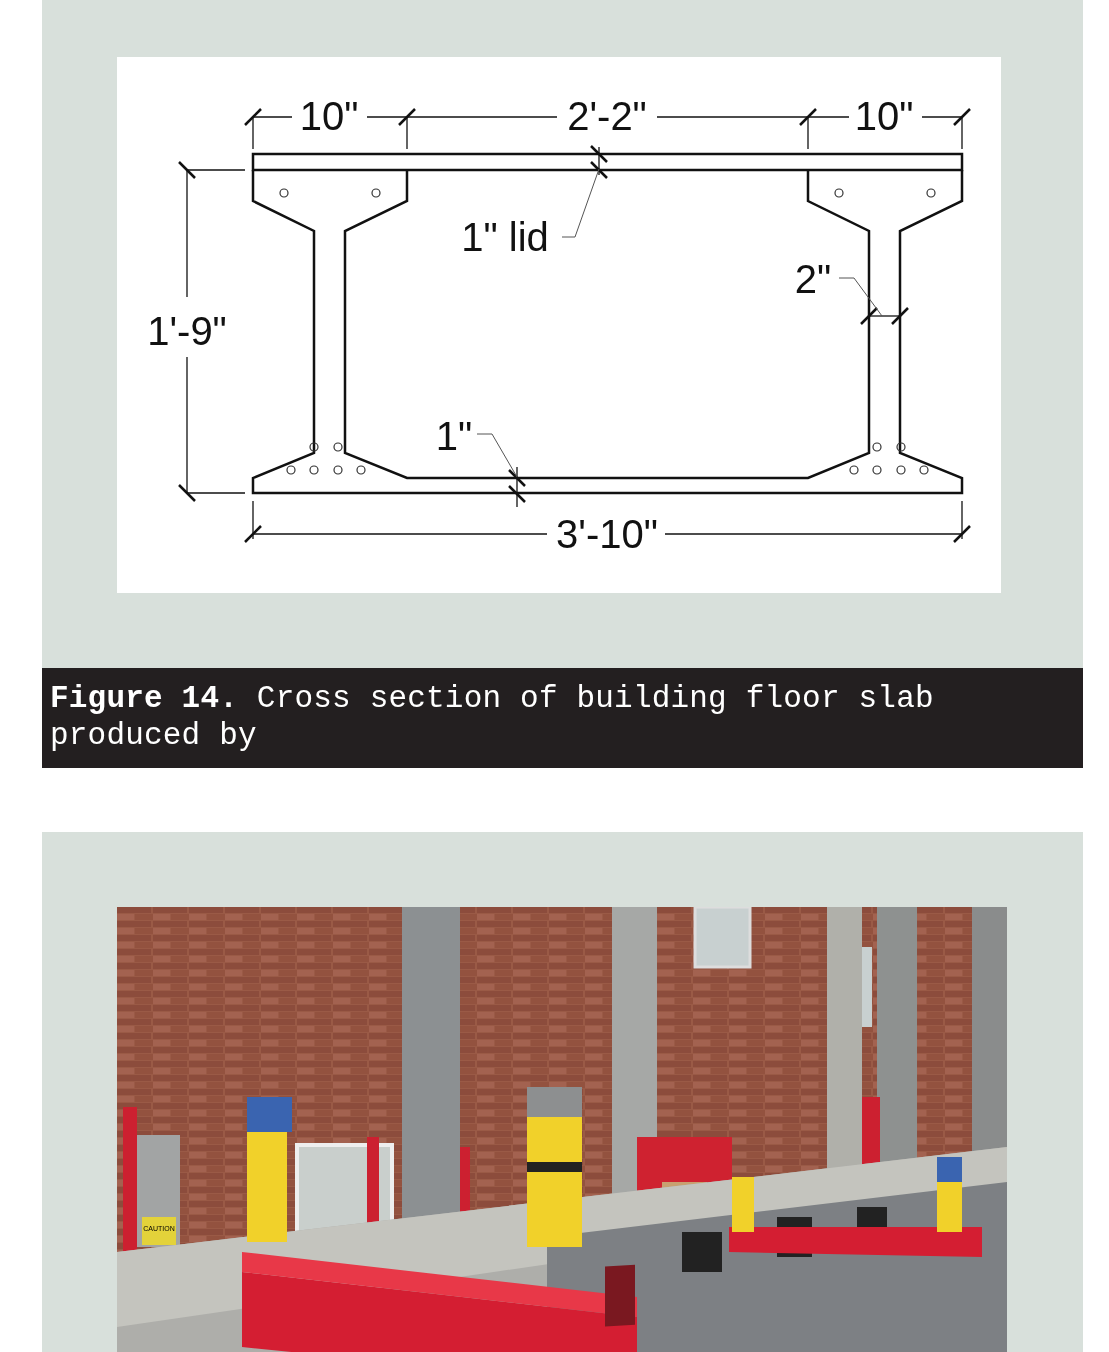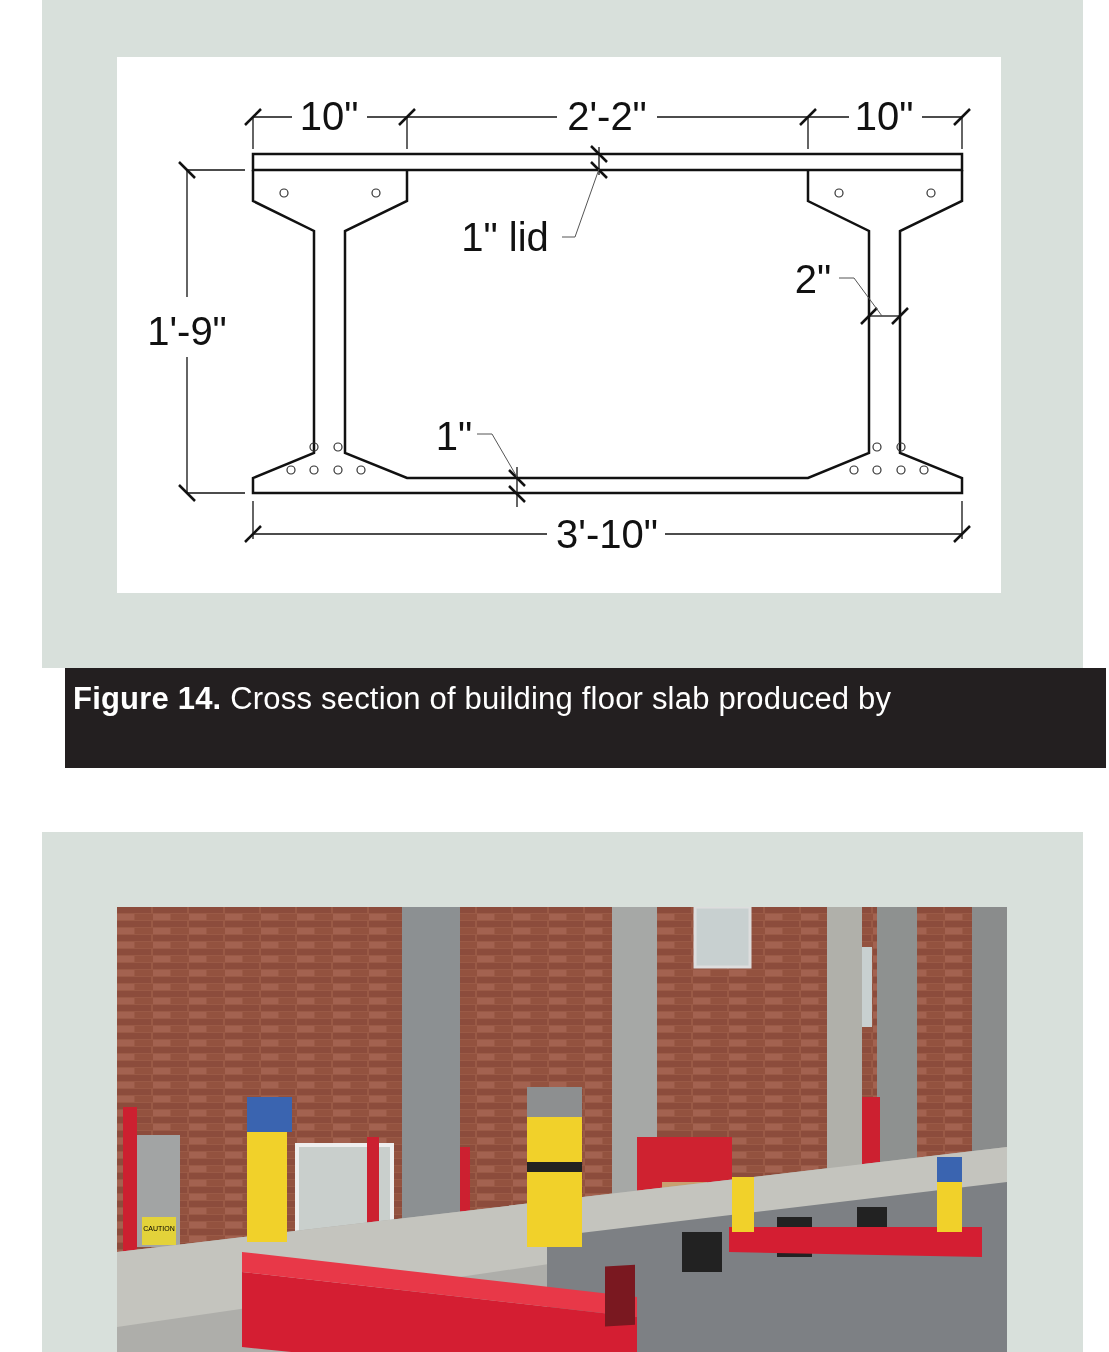--- a/index.html
+++ b/index.html
@@ -9,21 +9,21 @@
       font-family: "Liberation Sans", sans-serif;
     }
     .panel { position: absolute; background: #d8e0db; }
     #panel-top { left: 42px; top: 0; width: 1041px; height: 668px; }
     #figure-box { position: absolute; left: 75px; top: 57px; width: 884px; height: 536px; background: #ffffff; }
     #figure-box svg { position: absolute; left: 0; top: 0; }
     #caption {
       position: absolute; left: 42px; top: 668px; width: 1041px; height: 100px;
       background: #231f20; color: #ffffff; box-sizing: border-box;
       padding: 12px 8px 0 8px; font-size: 31px; line-height: 37px;
-      font-family: Liberation Sans, sans-serif; letter-spacing: 0.2px; margin-left: 23px;
+      font-family: Liberation Mono, monospace; letter-spacing: 0.2px;
     }
     #caption .label { font-weight: bold; }
     #panel-bottom { left: 42px; top: 832px; width: 1041px; height: 520px; }
     #photo { position: absolute; left: 75px; top: 75px; width: 890px; height: 445px; overflow: hidden; background: #8a6a5a; }
     #photo svg { position: absolute; left: 0; top: 0; }
     .dim-text { font-family: "Liberation Sans", sans-serif; font-size: 40px; fill: #111; }
   </style>
 </head>
 <body>
 

